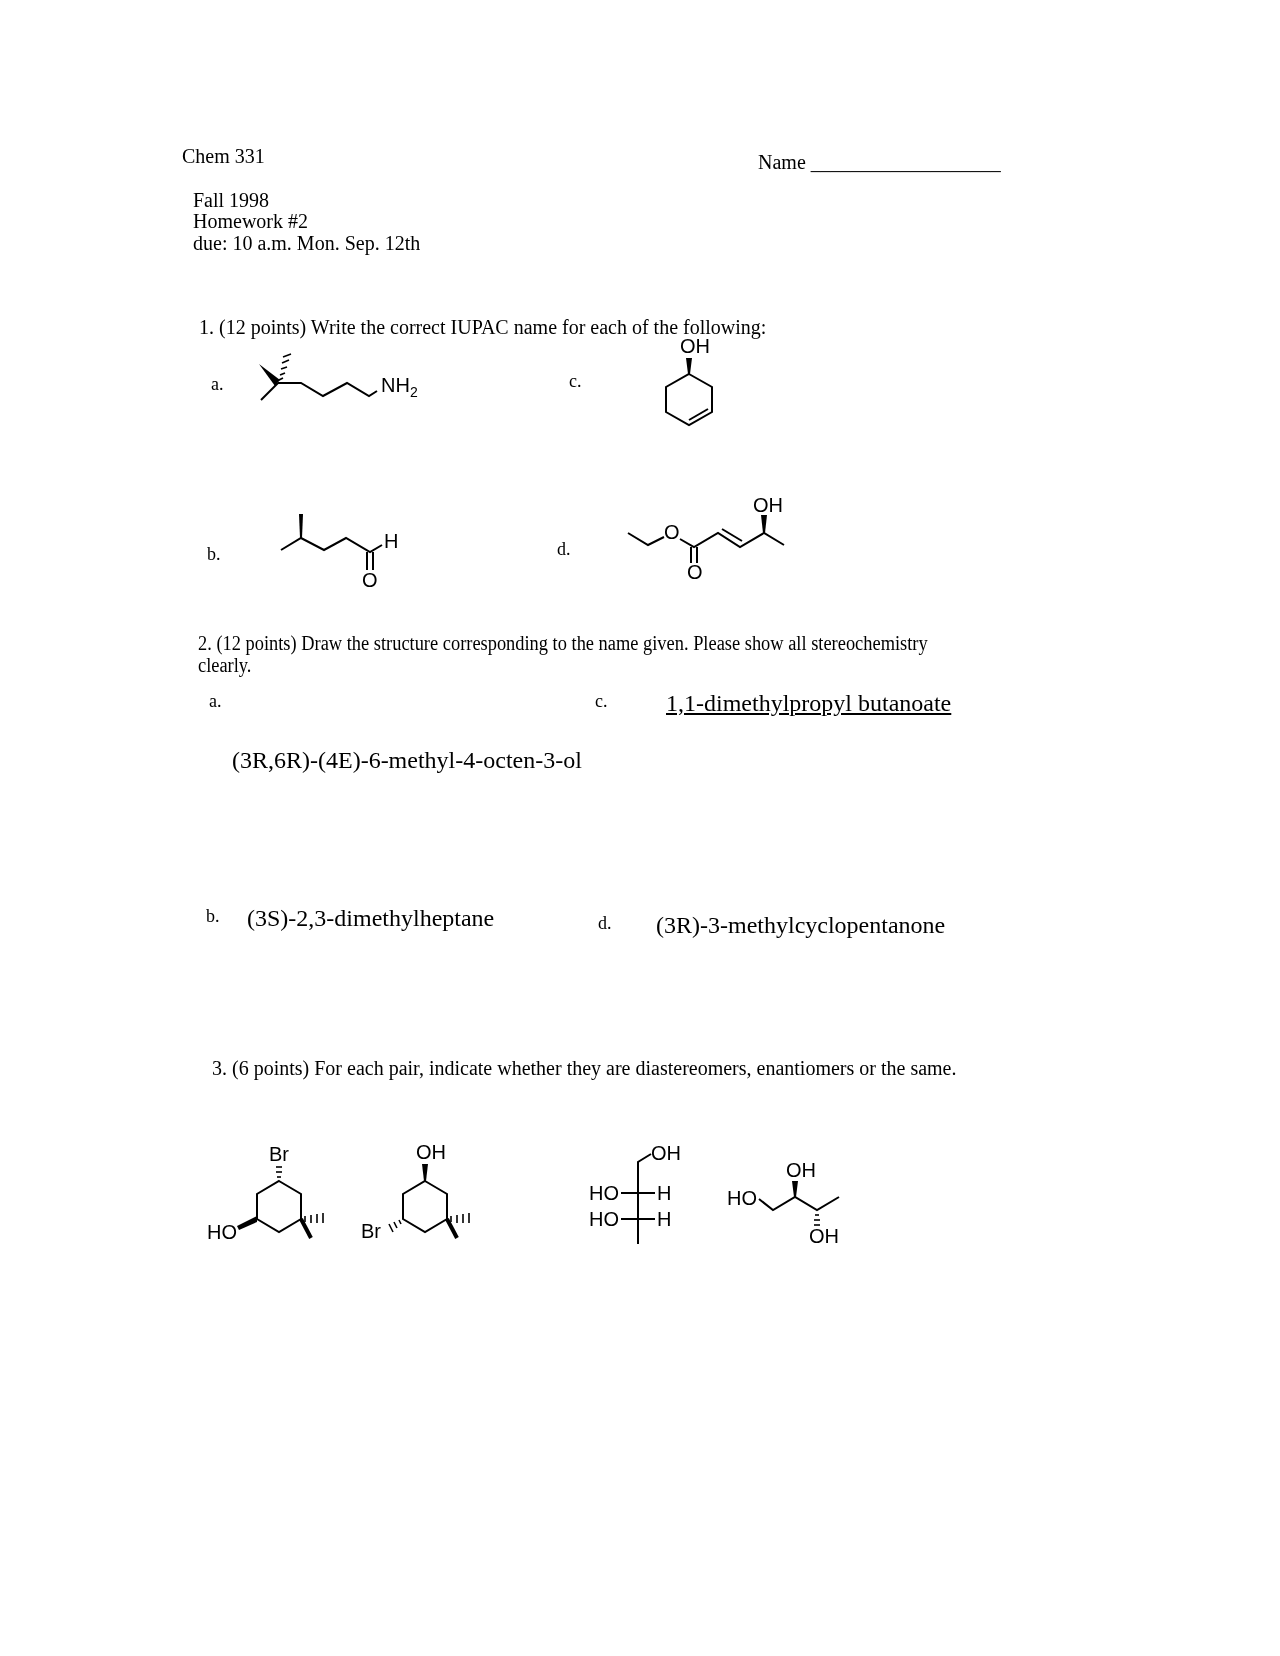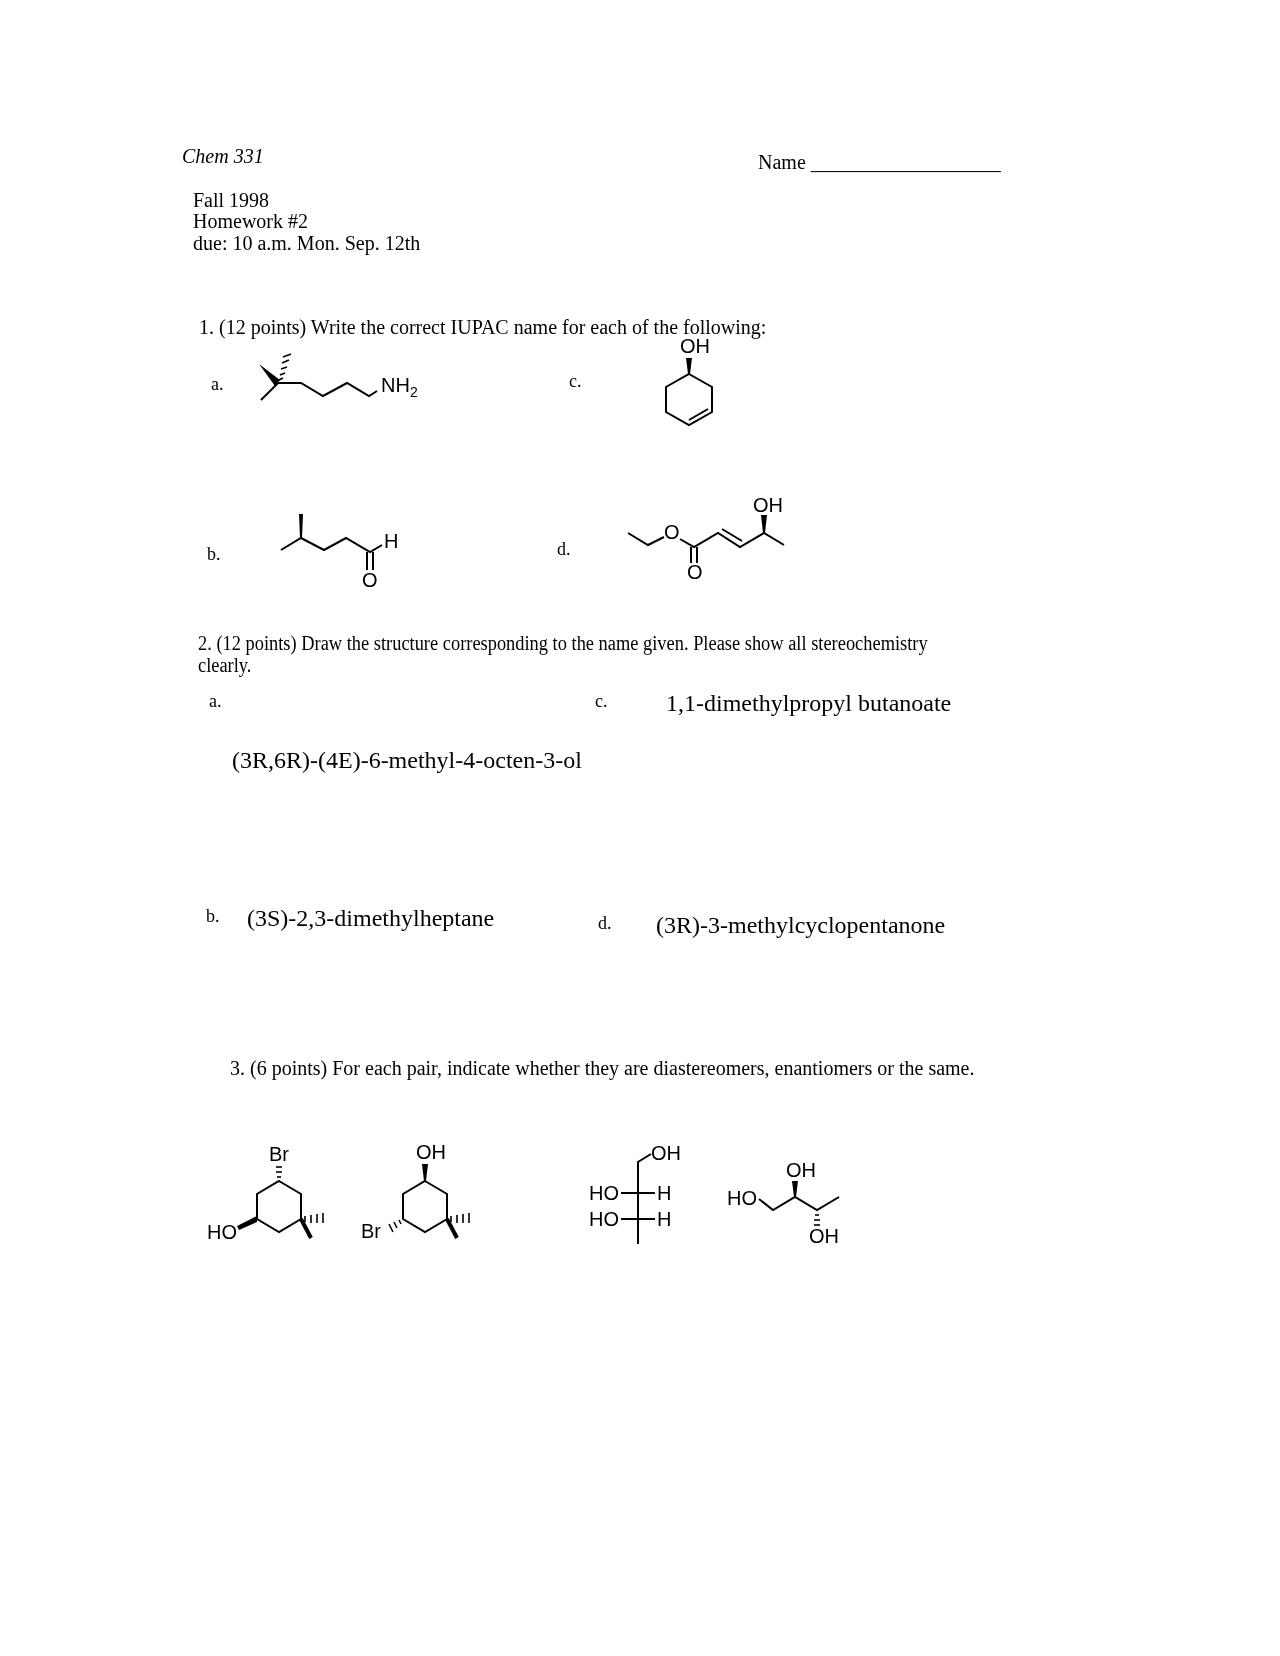--- a/index.html
+++ b/index.html
@@ -14,21 +14,21 @@
   svg.mol { position: absolute; overflow: visible; }
   svg.mol line, svg.mol polyline, svg.mol polygon.ring { stroke: #000; stroke-width: 2; fill: none; }
   svg.mol text { font-family: "Liberation Sans", sans-serif; font-size: 20px; fill: #000; }
   svg.mol text.sub { font-size: 14px; }
   svg.mol polygon.wedge { fill: #000; stroke: none; }
   svg.mol line.hash { stroke-width: 1.6; }
 </style>
 </head>
 <body>
 
-<div class="t serif f20" style="left:182px; top:146px;font-style:italic;">Chem 331</div>
+<div class="t serif f20" style="left:182px; top:146px;">Chem 331</div>
 <div class="t serif f20" style="left:758px; top:152px;font-family:Liberation Serif, serif;">
   <span>Name</span>
   <span>___________________</span>
 </div>
 <div class="t serif f20" style="left:193px; top:190px;">Fall  1998</div>
 <div class="t serif f20" style="left:193px; top:211px;">Homework #2</div>
 <div class="t serif f20" style="left:193px; top:233px;">due:  10 a.m. Mon. Sep. 12th</div>
 
 <div class="t serif f20" style="left:199px; top:317px;">1. (12 points)  Write the correct IUPAC name for each of the following:</div>
 
@@ -77,29 +77,29 @@
   <text x="127" y="19">OH</text>
 </svg>
 
 <div class="t serif f20 narrow" style="left:198px; top:633px;">2. (12 points)  Draw the structure corresponding to the name given.  Please show all stereochemistry</div>
 <div class="t serif f20 narrow" style="left:198px; top:655px;">clearly.</div>
 
 <div class="t serif f18" style="left:209px; top:692px;">a.</div>
 <div class="t serif f24" style="left:232px; top:708px;margin-top:40px;">(3R,6R)-(4E)-6-methyl-4-octen-3-ol</div>
 
 <div class="t serif f18" style="left:595px; top:692px;">c.</div>
-<div class="t serif f24" style="left:666px; top:691px;">1,1-dimethylpropyl  butanoate</div>
+<div class="t serif f24" style="left:666px; top:691px;text-decoration:underline;">1,1-dimethylpropyl  butanoate</div>
 
 <div class="t serif f18" style="left:206px; top:907px;">b.</div>
 <div class="t serif f24" style="left:247px; top:906px;">(3S)-2,3-dimethylheptane</div>
 
 <div class="t serif f18" style="left:598px; top:914px;">d.</div>
 <div class="t serif f24" style="left:656px; top:913px;">(3R)-3-methylcyclopentanone</div>
 
-<div class="t serif f20" style="left:212px; top:1058px;margin-left:18px;">3.  (6 points) For each pair, indicate whether they are diastereomers, enantiomers or the same.</div>
+<div class="t serif f20" style="left:212px; top:1058px;">3.  (6 points) For each pair, indicate whether they are diastereomers, enantiomers or the same.</div>
 
 <svg class="mol" style="left:205px; top:1140px;" width="130" height="115">
   <text x="64" y="21">Br</text>
   <line class="hash" x1="71" y1="27" x2="77" y2="27"></line>
   <line class="hash" x1="71" y1="32" x2="77" y2="32"></line>
   <line class="hash" x1="72" y1="37" x2="76" y2="37"></line>
   <polygon class="ring" points="74,41 96,54 96,79 74,92 52,79 52,54"></polygon>
   <polygon class="wedge" points="52,76 52,82 34,90 32,86"></polygon>
   <text x="2" y="99">HO</text>
   <line x1="96" y1="79" x2="106" y2="98" style="stroke-width:4"></line>

